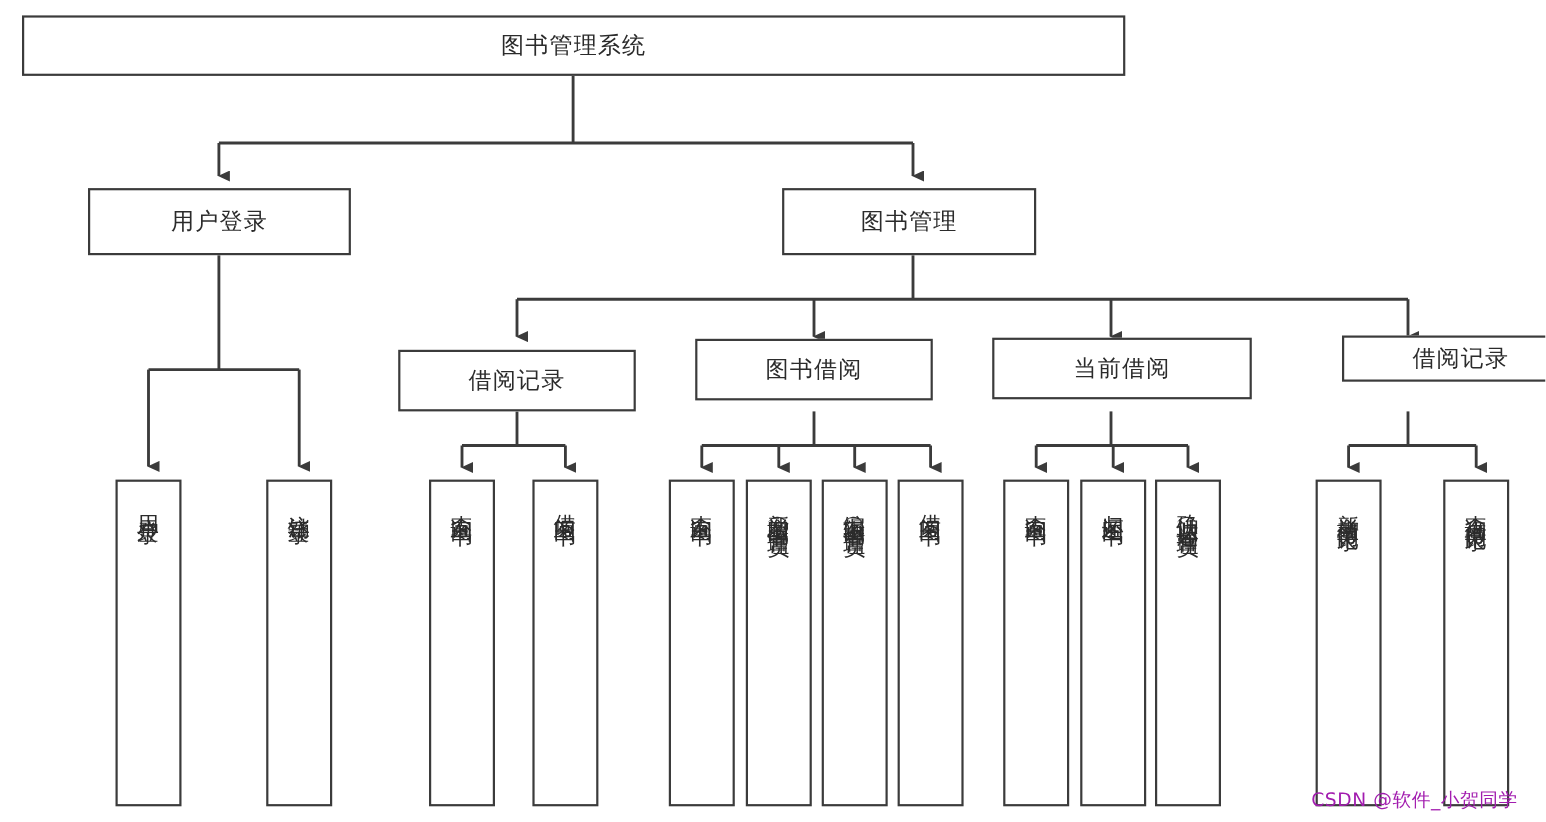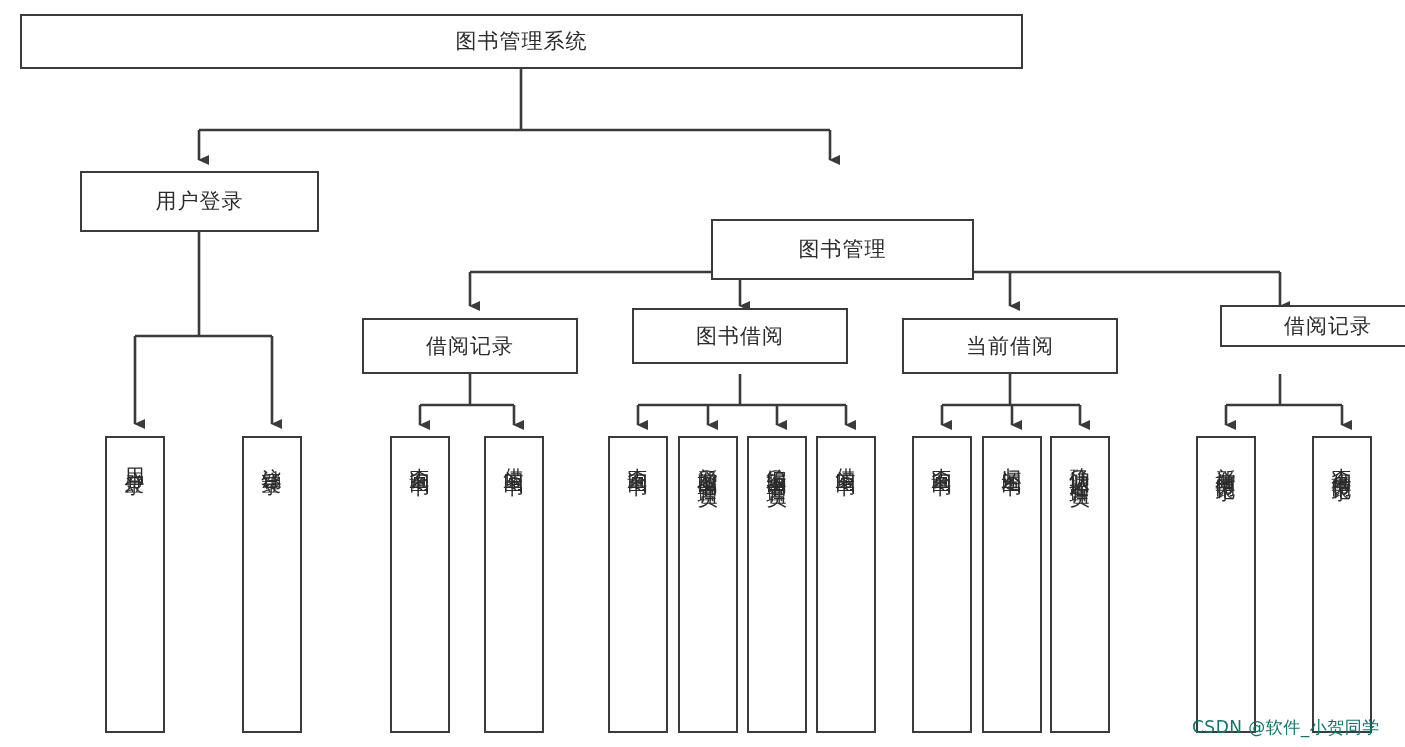--- a/index.html
+++ b/index.html
@@ -134,31 +134,31 @@
     </g>
   </svg>
 
   <div class="node-box" style="left: 20px; top: 14px; width: 1003px; height: 55px; border-color: rgb(59, 59, 59);">
     <span class="node-label" style="color: rgb(43, 43, 43);">图书管理系统</span>
   </div>
 
   <div class="node-box" style="left: 80px; top: 171px; width: 239px; height: 61px; border-color: rgb(59, 59, 59);">
     <span class="node-label" style="color: rgb(43, 43, 43);">用户登录</span>
   </div>
-  <div class="node-box" style="left: 711px; top: 171px; width: 263px; height: 61px; border-color: rgb(59, 59, 59); margin-top: 48px;">
+  <div class="node-box" style="left: 711px; top: 171px; width: 231px; height: 61px; border-color: rgb(59, 59, 59);">
     <span class="node-label" style="color: rgb(43, 43, 43);">图书管理</span>
   </div>
 
   <div class="node-box" style="left: 362px; top: 318px; width: 216px; height: 56px; border-color: rgb(59, 59, 59);">
     <span class="node-label" style="color: rgb(43, 43, 43);">借阅记录</span>
   </div>
   <div class="node-box" style="left: 632px; top: 308px; width: 216px; height: 56px; border-color: rgb(59, 59, 59);">
     <span class="node-label" style="color: rgb(43, 43, 43);">图书借阅</span>
   </div>
-  <div class="node-box" style="left: 902px; top: 318px; width: 216px; height: 56px; border-color: rgb(59, 59, 59);">
+  <div class="node-box" style="left: 902px; top: 307px; width: 236px; height: 56px; border-color: rgb(59, 59, 59);">
     <span class="node-label" style="color: rgb(43, 43, 43);">当前借阅</span>
   </div>
   <div class="node-box" style="left: 1172px; top: 305px; width: 216px; height: 42px; border-color: rgb(59, 59, 59); margin-left: 48px;">
     <span class="node-label" style="color: rgb(43, 43, 43);">借阅记录</span>
   </div>
 
   <div class="node-box vertical" style="left: 105px; top: 436px; width: 60px; height: 297px; border-color: rgb(59, 59, 59);">
     <span class="node-label" style="color: rgb(43, 43, 43);">用户登录</span>
   </div>
   <div class="node-box vertical" style="left: 242px; top: 436px; width: 60px; height: 297px; border-color: rgb(59, 59, 59);">
@@ -191,15 +191,15 @@
   <div class="node-box vertical" style="left: 1050px; top: 436px; width: 60px; height: 297px; border-color: rgb(59, 59, 59);">
     <span class="node-label" style="color: rgb(43, 43, 43);">确认归还（管理员）</span>
   </div>
   <div class="node-box vertical" style="left: 1196px; top: 436px; width: 60px; height: 297px; border-color: rgb(59, 59, 59);">
     <span class="node-label" style="color: rgb(43, 43, 43);">新增借阅记录</span>
   </div>
   <div class="node-box vertical" style="left: 1312px; top: 436px; width: 60px; height: 297px; border-color: rgb(59, 59, 59);">
     <span class="node-label" style="color: rgb(43, 43, 43);">查询借阅记录</span>
   </div>
 
-  <div class="watermark" style="left: 1192px; top: 716px; color: #0f766e;">CSDN @软件_小贺同学</div>
+  <div class="watermark" style="left: 1192px; top: 716px; color: #a21caf;">CSDN @软件_小贺同学</div>
 
 </div>
 
 </body></html>

